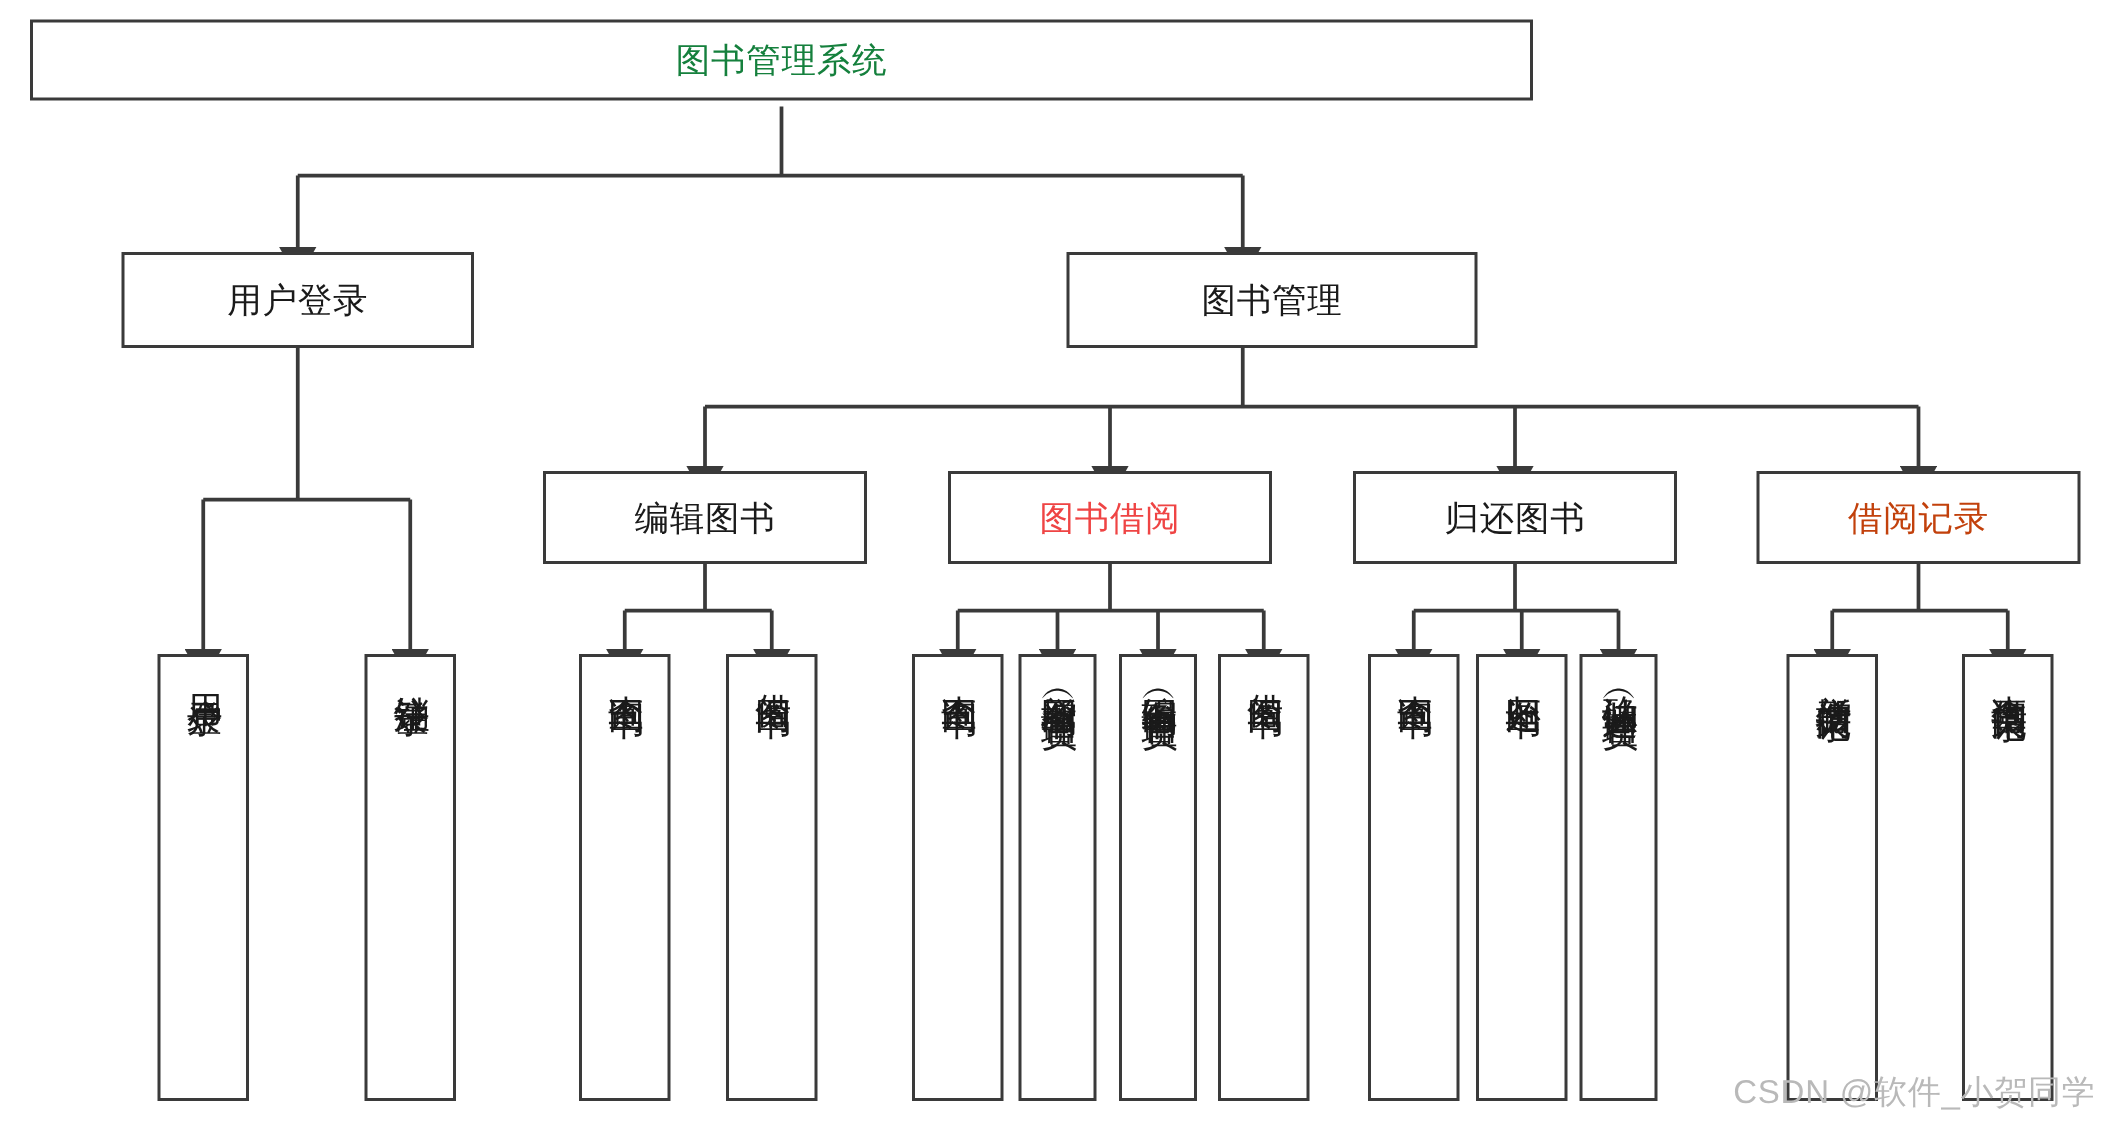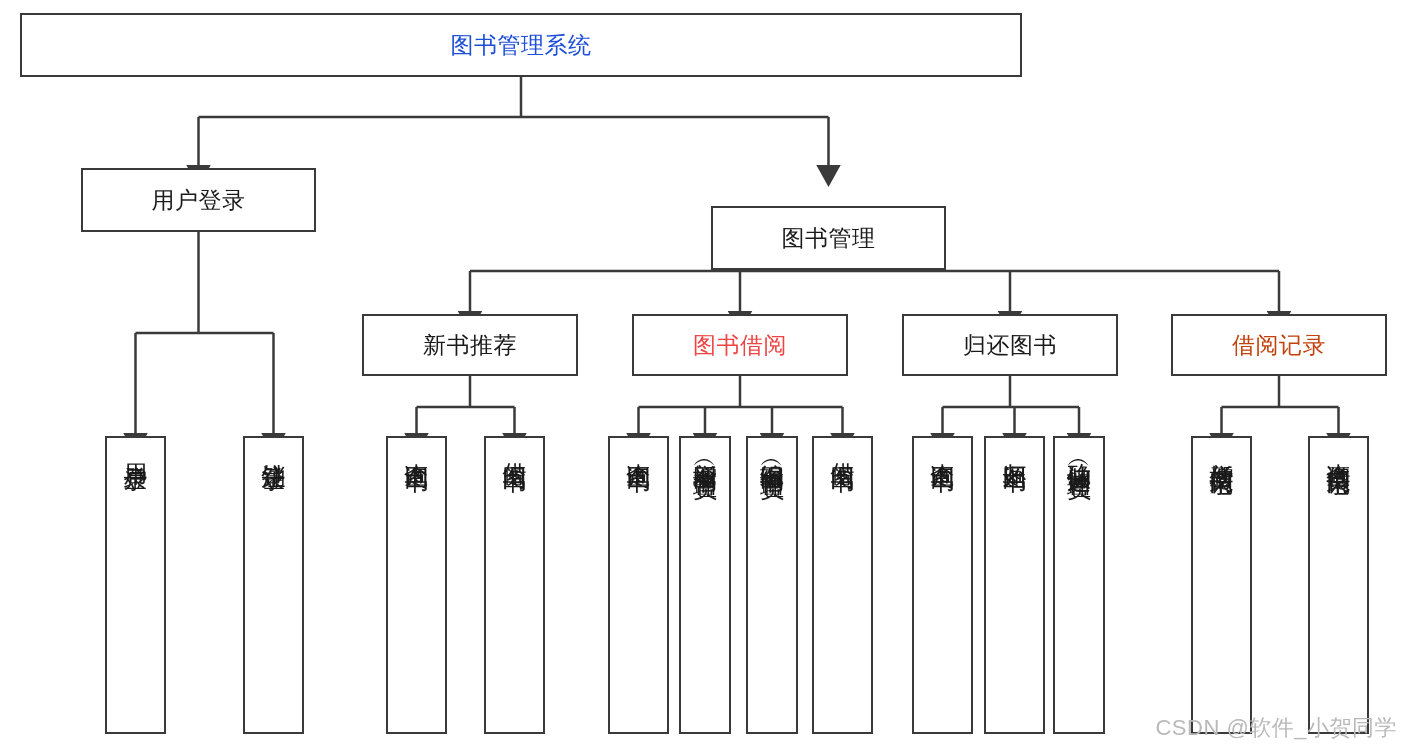--- a/index.html
+++ b/index.html
@@ -113,31 +113,31 @@
         <line x1="1014.5" y1="407" x2="1014.5" y2="435" stroke="#3a3a3a" stroke-width="2.5" marker-end="url(#arrowhead)"></line>
         <line x1="1079" y1="407" x2="1079" y2="435" stroke="#3a3a3a" stroke-width="2.5" marker-end="url(#arrowhead)"></line>
         <line x1="1279" y1="376" x2="1279" y2="407" stroke="#3a3a3a" stroke-width="2.5"></line>
         <line x1="1221.5" y1="407" x2="1338.5" y2="407" stroke="#3a3a3a" stroke-width="2.5"></line>
         <line x1="1221.5" y1="407" x2="1221.5" y2="435" stroke="#3a3a3a" stroke-width="2.5" marker-end="url(#arrowhead)"></line>
         <line x1="1338.5" y1="407" x2="1338.5" y2="435" stroke="#3a3a3a" stroke-width="2.5" marker-end="url(#arrowhead)"></line>
       </g>
   </svg>
 
   <div id="node-layer">
-      <div class="node h" style="left: 20px; top: 13px; width: 1002px; height: 64px; border-color: rgb(58, 58, 58); background: rgb(255, 255, 255); color: #1d4ed8;">
+      <div class="node h" style="left: 20px; top: 13px; width: 1002px; height: 54px; border-color: rgb(58, 58, 58); background: rgb(255, 255, 255); color: #15803d;">
         <span class="label">图书管理系统</span>
       </div>
       <div class="node h" style="left: 81px; top: 168px; width: 235px; height: 64px; border-color: rgb(58, 58, 58); background: rgb(255, 255, 255); color: rgb(26, 26, 26);">
         <span class="label">用户登录</span>
       </div>
-      <div class="node h" style="left: 711px; top: 168px; width: 235px; height: 64px; border-color: rgb(58, 58, 58); background: rgb(255, 255, 255); color: rgb(26, 26, 26); margin-top: 38px;">
+      <div class="node h" style="left: 711px; top: 168px; width: 274px; height: 64px; border-color: rgb(58, 58, 58); background: rgb(255, 255, 255); color: rgb(26, 26, 26);">
         <span class="label">图书管理</span>
       </div>
       <div class="node h" style="left: 362px; top: 314px; width: 216px; height: 62px; border-color: rgb(58, 58, 58); background: rgb(255, 255, 255); color: rgb(26, 26, 26);">
-        <span class="label">新书推荐</span>
+        <span class="label">编辑图书</span>
       </div>
       <div class="node h" style="left: 632px; top: 314px; width: 216px; height: 62px; border-color: rgb(58, 58, 58); background: rgb(255, 255, 255); color: #ef4444;">
         <span class="label">图书借阅</span>
       </div>
       <div class="node h" style="left: 902px; top: 314px; width: 216px; height: 62px; border-color: rgb(58, 58, 58); background: rgb(255, 255, 255); color: rgb(26, 26, 26);">
         <span class="label">归还图书</span>
       </div>
       <div class="node h" style="left: 1171px; top: 314px; width: 216px; height: 62px; border-color: rgb(58, 58, 58); background: rgb(255, 255, 255); color: #c2410c;">
         <span class="label">借阅记录</span>
       </div>

